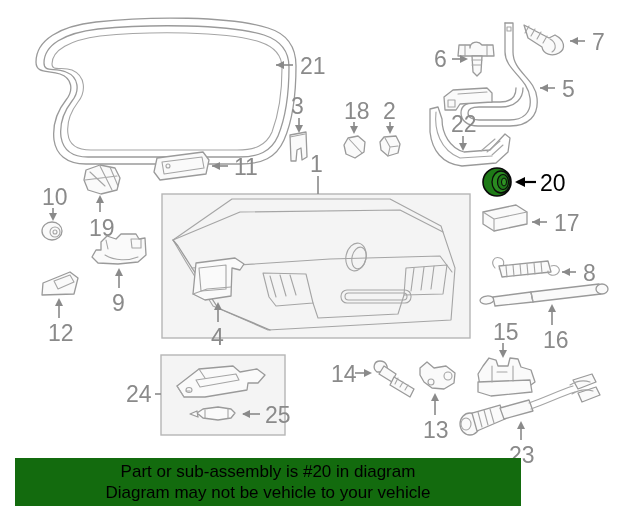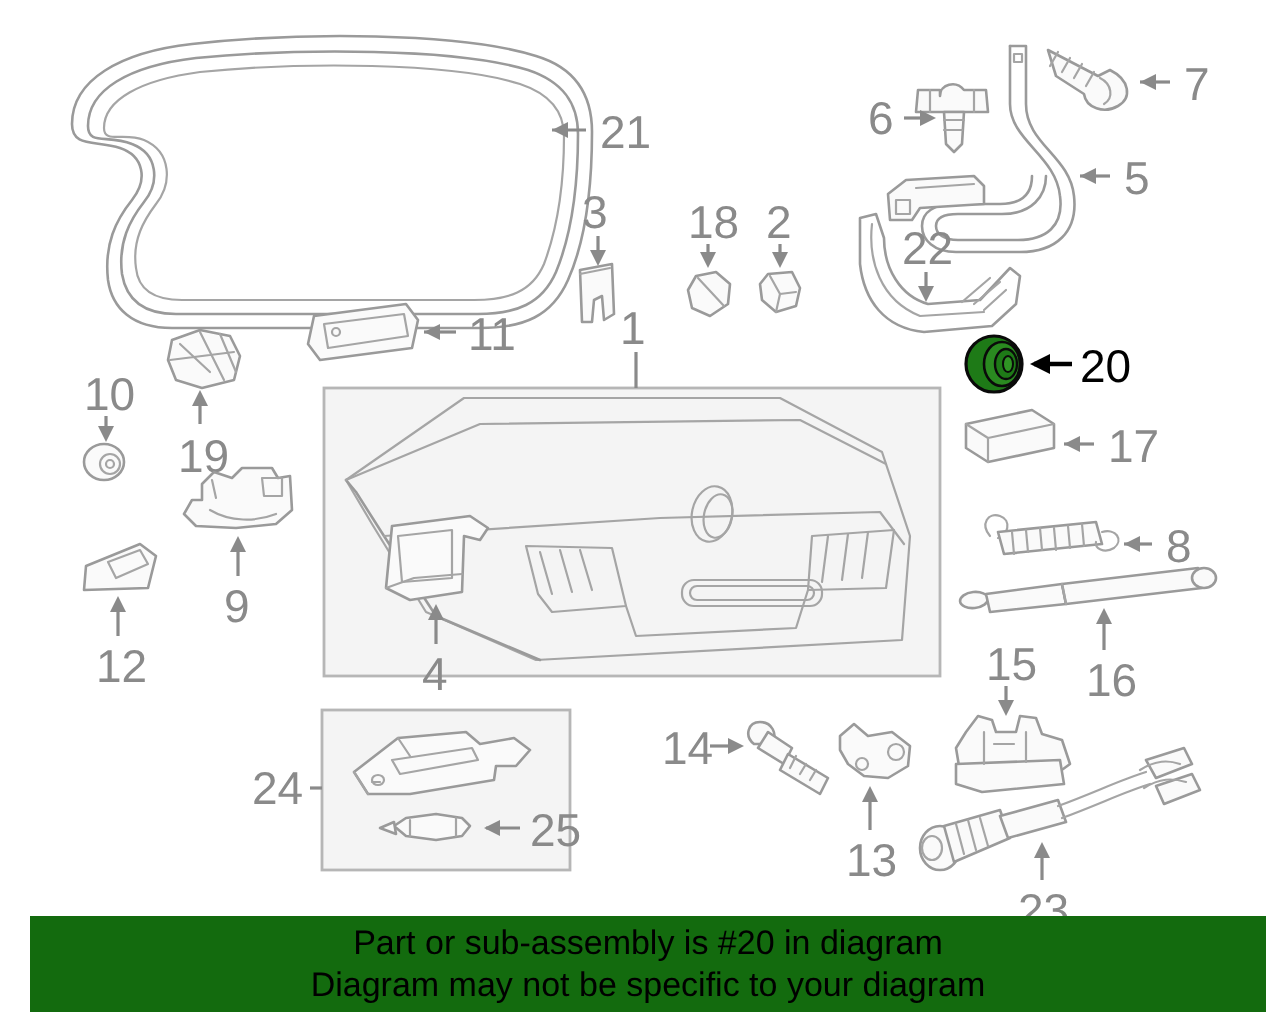--- a/index.html
+++ b/index.html
@@ -76,21 +76,21 @@
     stroke-width: 1.4;
   }
   .highlight-part {
     stroke: #0a0a0a;
     stroke-width: 1.6;
   }
   #banner {
     position: absolute;
     left: 15px;
     top: 458px;
-    width: 618px;
+    width: 506px;
     height: 48px;
     background: #136b0e;
     box-sizing: border-box;
     display: flex;
     flex-direction: column;
     align-items: center;
     justify-content: center;
   }
   #banner .banner-line {
     color: #000000;
@@ -437,16 +437,16 @@
     <g>
       <line class="lead-line" x1="260" y1="414" x2="243" y2="414"></line>
       <polygon class="arrow-head" points="242,414 250,410 250,418"></polygon>
       <text class="callout-label" x="265" y="423">25</text>
     </g>
 
   </svg>
 
   <div id="banner">
     <div class="banner-line">Part or sub-assembly is #20 in diagram</div>
-    <div class="banner-line">Diagram may not be specific to your diagram</div>
+    <div class="banner-line">Diagram may not be vehicle to your vehicle</div>
   </div>
 
 </div>
 
 </body></html>

